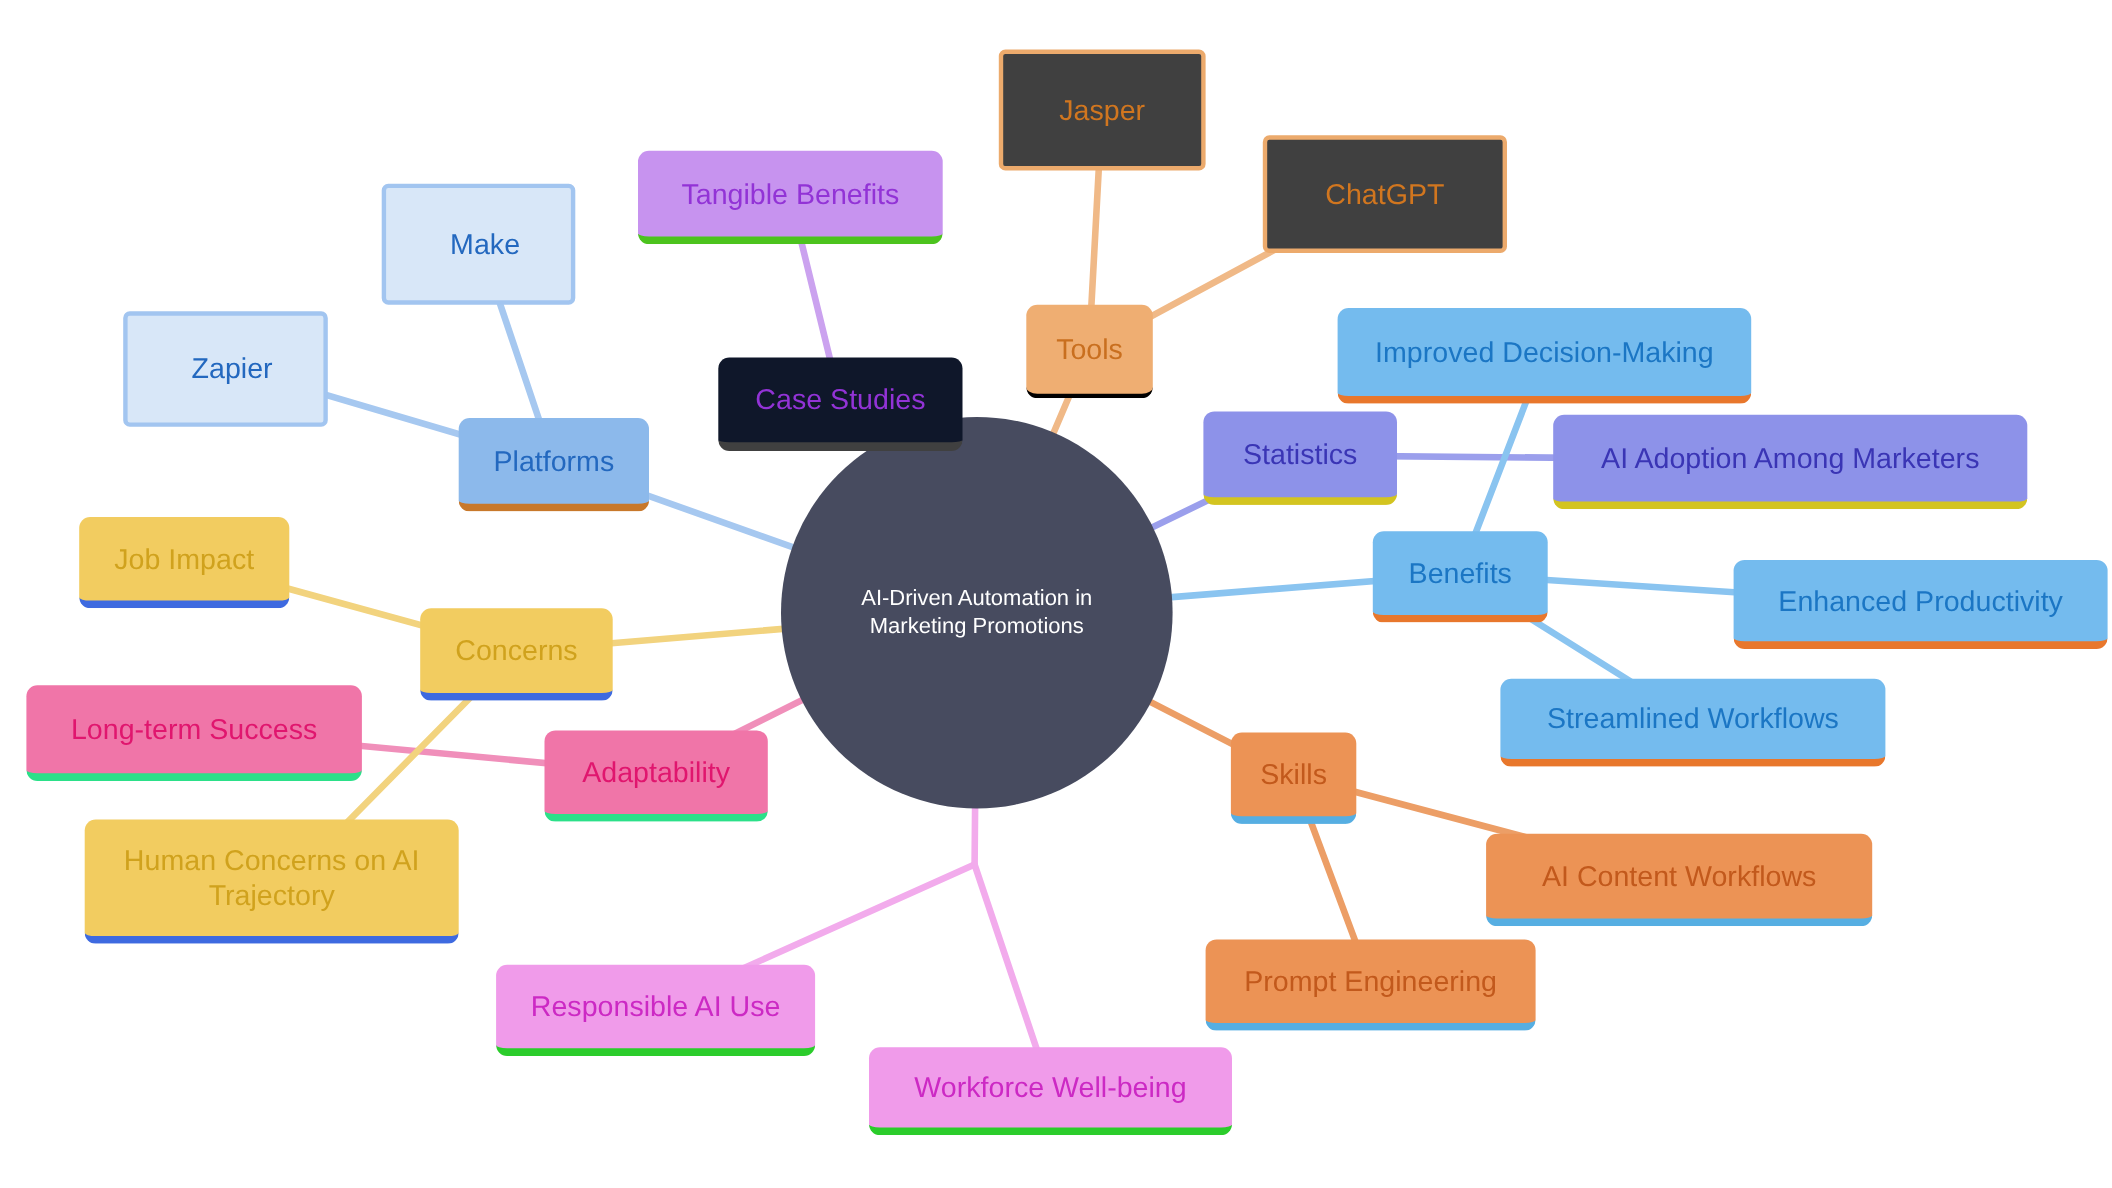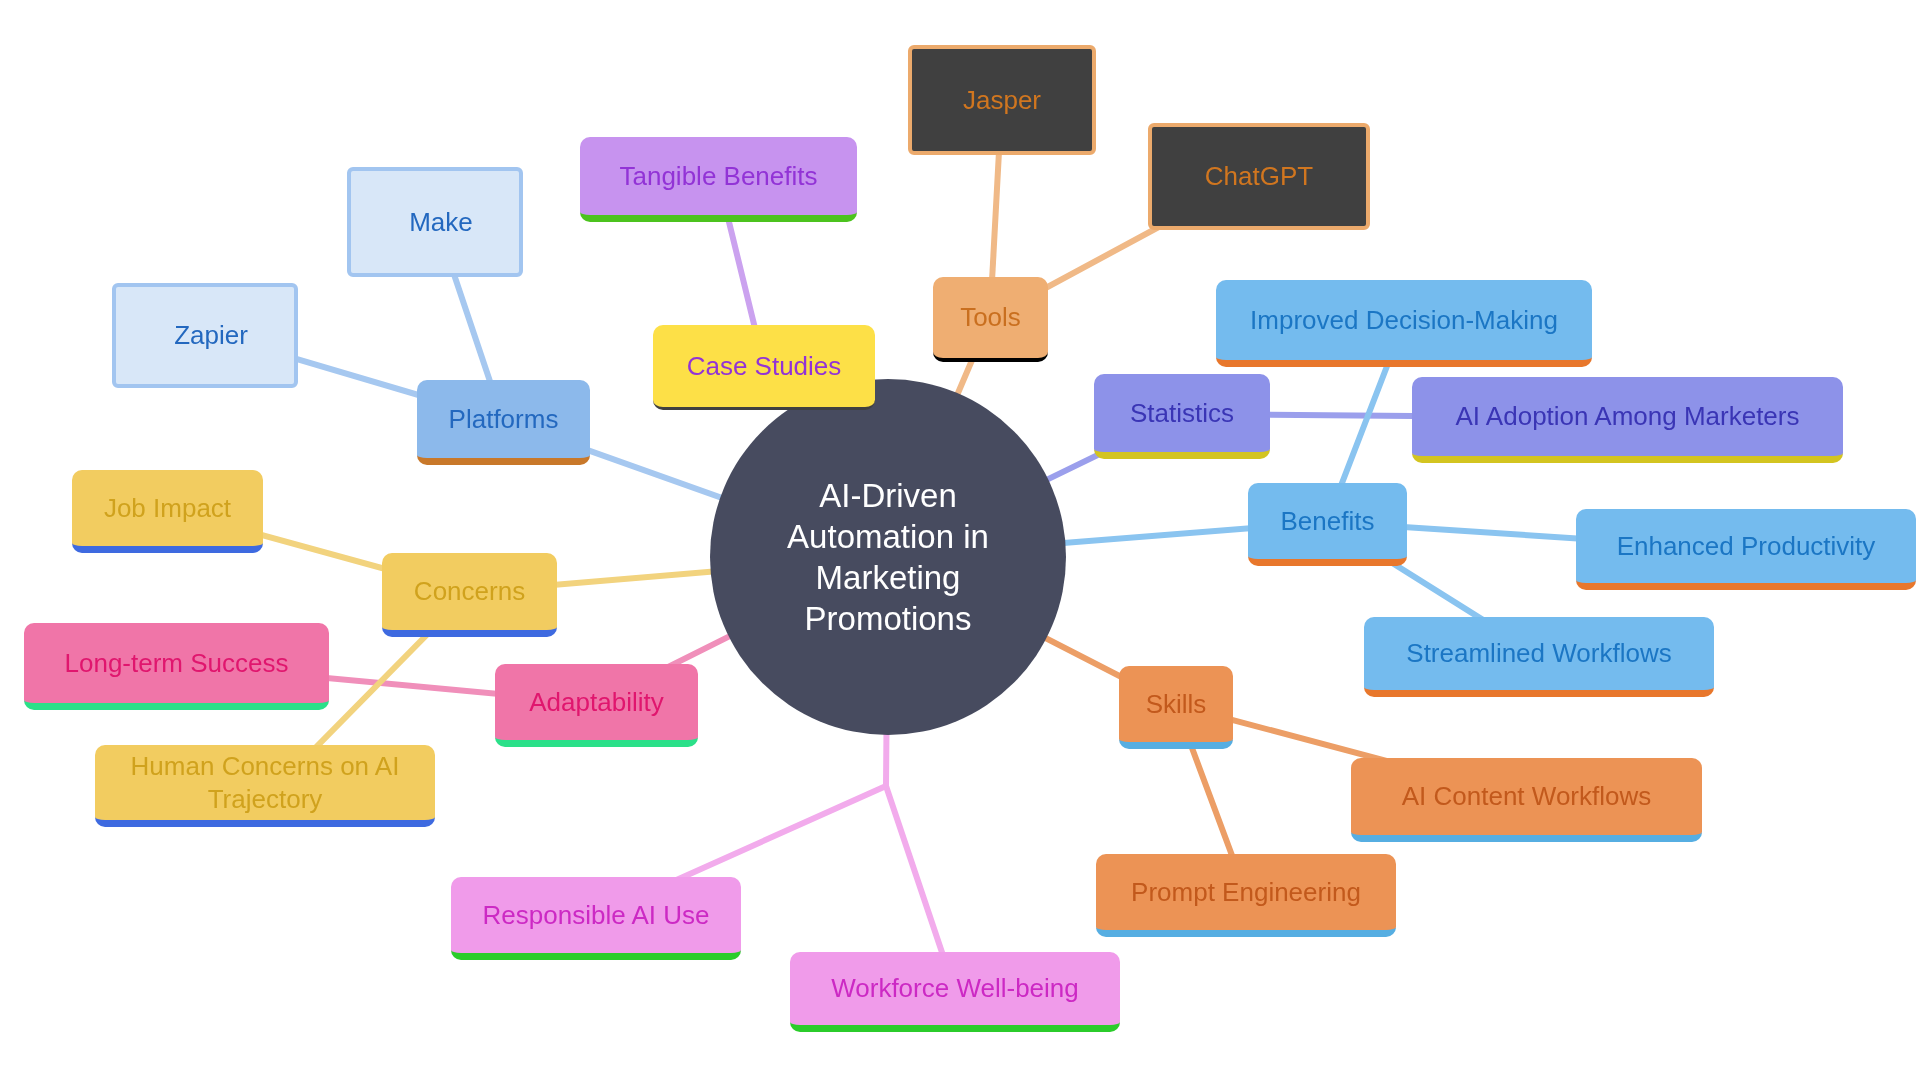--- a/index.html
+++ b/index.html
@@ -7,21 +7,21 @@
   #canvas{position:relative;width:1920px;height:1080px;}
   #edges{position:absolute;left:0;top:0;width:1920px;height:1080px;}
   .node{position:absolute;box-sizing:border-box;display:flex;align-items:center;justify-content:center;
     text-align:center;font-size:26px;border-radius:10px;white-space:nowrap;line-height:1.25;}
   .wrap{white-space:normal;}
   
   .g-tools{background:#EFAE72;color:#C96F1F;border-bottom:4px solid #000000;}
   .g-tools-leaf{background:#404040;color:#D1761F;border:4px solid #ECAA6C;border-radius:6px;}
   .g-plat{background:#8CB9EB;color:#2368BF;border-bottom:7px solid #C8782A;}
   .g-plat-leaf{background:#D8E7F8;color:#2368BF;border:4px solid #A2C5F0;border-radius:6px;padding-left:12px;}
-  .g-purple{background:#fde047;color:#9233D6;border-bottom:3px solid #404040;}
+  .g-purple{background:#0f172a;color:#9233D6;border-bottom:8px solid #404040;}
   .g-purple-leaf{background:#C793EF;color:#9233D6;border-bottom:7px solid #4CC31E;}
   .g-stats{background:#8D92E9;color:#3A35B5;border-bottom:7px solid #D3C420;}
   .g-benefits{background:#74BBEE;color:#1B76C4;border-bottom:7px solid #E8772C;}
   .g-skills{background:#EC9355;color:#C2591C;border-bottom:7px solid #56AEE2;}
   .g-ethical{background:#F09BEA;color:#CC29C4;border-bottom:7px solid #2BCC2B;}
   .g-adapt{background:#F075A8;color:#E0166E;border-bottom:7px solid #2BE089;}
   .g-concerns{background:#F2CC60;color:#D0A21D;border-bottom:7px solid #3E6AE0;}
   
   #n-jasper{left:908px;top:45px;width:188px;height:110px}
   #n-chatgpt{left:1148px;top:123px;width:222px;height:107px}
@@ -39,24 +39,24 @@
   #n-streamlined{left:1364px;top:617px;width:350px;height:80px}
   #n-skills{left:1119px;top:666px;width:114px;height:83px}
   #n-aicontent{left:1351px;top:758px;width:351px;height:84px}
   #n-prompt{left:1096px;top:854px;width:300px;height:83px}
   #n-ethical{left:753px;top:747px;width:266px;height:83px}
   #n-responsible{left:451px;top:877px;width:290px;height:83px}
   #n-workforce{left:790px;top:952px;width:330px;height:80px}
   #n-adaptability{left:495px;top:664px;width:203px;height:83px}
   #n-longterm{left:24px;top:623px;width:305px;height:87px}
   #n-jobimpact{left:72px;top:470px;width:191px;height:83px}
-  #n-humanconcerns{left:95px;top:745px;width:340px;height:82px}
+  #n-humanconcerns{left:77px;top:745px;width:340px;height:113px}
   #n-concerns{left:382px;top:553px;width:175px;height:84px}
   #center-node{left:710px;top:379px;width:356px;height:356px;border-radius:50%;
-    background:#474B5F;color:#ffffff;font-size:33px;white-space:normal;padding:0 24px;}
+    background:#474B5F;color:#ffffff;font-size:20px;white-space:normal;padding:0 24px;}
   
   .e-tools{stroke:#F0B987}
   .e-plat{stroke:#A6C8F0}
   .e-purple{stroke:#CBA2EF}
   .e-stats{stroke:#9B9FEC}
   .e-ben{stroke:#8AC4F0}
   .e-skills{stroke:#EC9E66}
   .e-eth{stroke:#F2ABEC}
   .e-adapt{stroke:#F08FBA}
   .e-con{stroke:#F2D37E}

